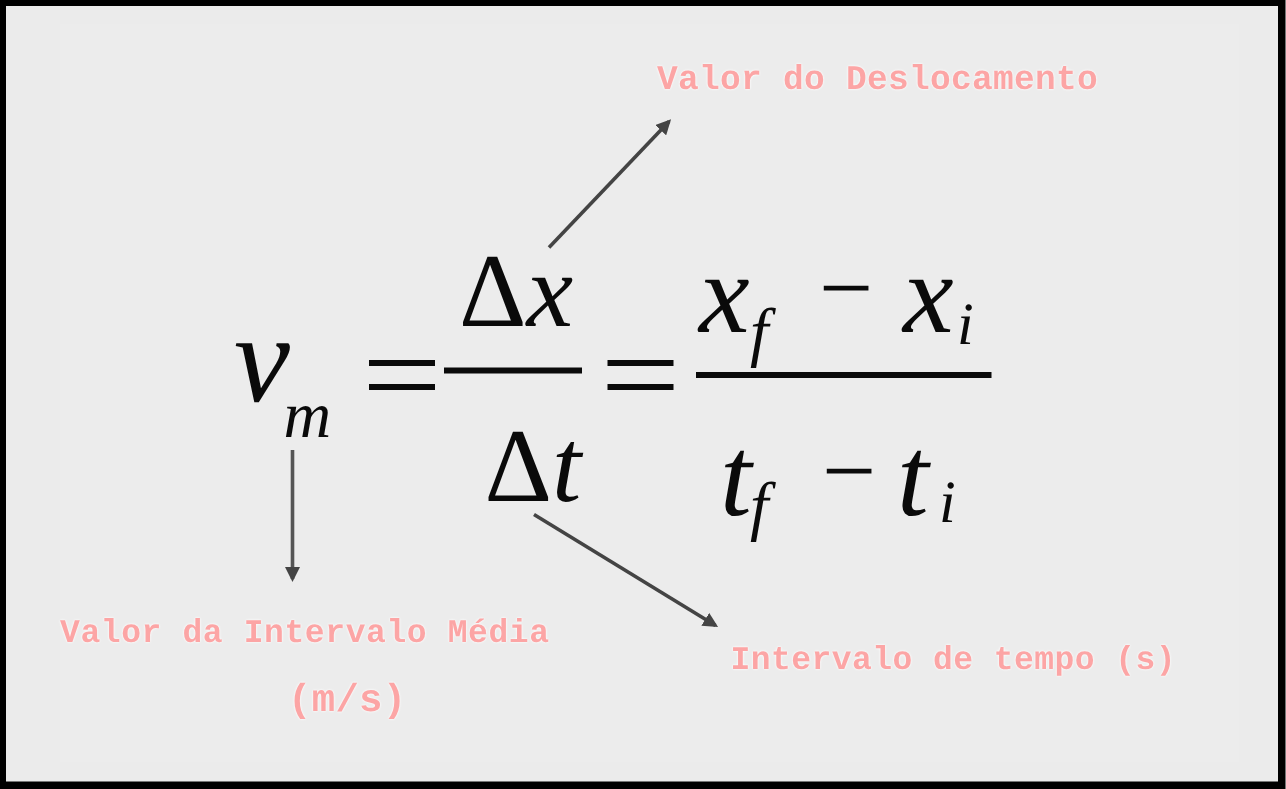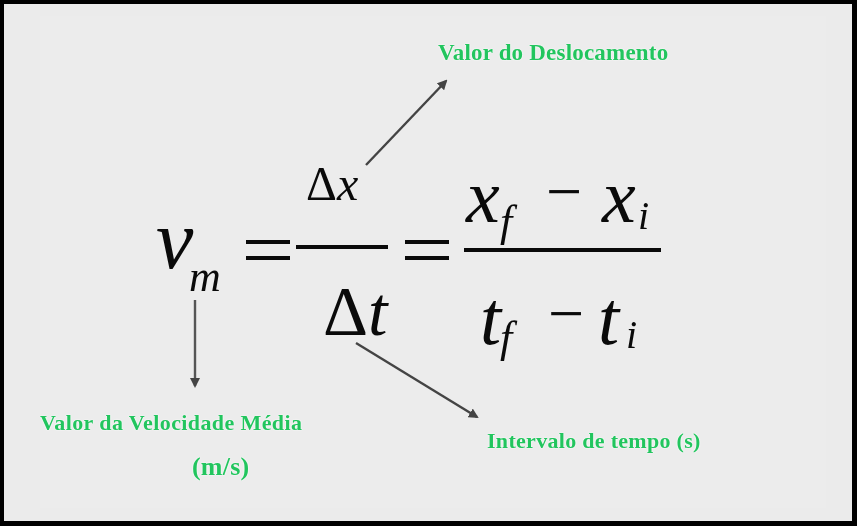--- a/index.html
+++ b/index.html
@@ -12,23 +12,23 @@
       position: absolute; left: 4px; top: 4px; width: 848px; height: 517px;
       background: #ebebeb;
       overflow: hidden;
     }
     .inner-panel {
       position: absolute; left: 36px; top: 12px; width: 786px; height: 492px;
       background: #ececec;
     }
     .label {
       position: absolute;
-      font-family: Liberation Serif, serif;
+      font-family: Liberation Mono, monospace;
       font-weight: bold;
-      color: #22c55e;
+      color: #fca5a5;
       white-space: nowrap;
       text-shadow: 0 0 2px #ffffff, 0 0 1px #ffffff;
       letter-spacing: 0.2px;
     }
     .math {
       position: absolute;
       font-family: "Liberation Serif", "DejaVu Serif", serif;
       color: #0a0a0a;
       white-space: nowrap;
       line-height: 1;
@@ -68,32 +68,32 @@
   <g>
     <line x1="195" y1="300" x2="195" y2="386" stroke="#555555" stroke-width="2.4" marker-end="url(#ah)"></line>
   </g>
   <g>
     <line x1="356" y1="343" x2="477" y2="417" stroke="#444444" stroke-width="2.4" marker-end="url(#ah)"></line>
   </g>
 </svg>
 
 <div class="label" style="left:438px; top:40px; font-size:23px;">Valor do Deslocamento</div>
 
-<div class="label" style="left:40px; top:410px; font-size:22px; letter-spacing:0.4px;">Valor da Velocidade Média</div>
+<div class="label" style="left:40px; top:410px; font-size:22px; letter-spacing:0.4px;">Valor da Intervalo Média</div>
 <div class="label" style="left:192px; top:452px; font-size:26px;">(m/s)</div>
 
 <div class="label" style="left:487px; top:428px; font-size:22px; letter-spacing:0.3px;text-align:right;">Intervalo de tempo (s)</div>
 
 <div class="math it" style="left:156px; top:198px; font-size:84px;">v</div>
 <div class="sub" style="left:189px; top:255px; font-size:44px;">m</div>
 
 <div class="eq-line" style="left:246px; top:240px; width:44px;"></div>
 <div class="eq-line" style="left:246px; top:256px; width:44px;"></div>
 
-<div class="math" style="left:306px; top:160px; font-size:48px;">
+<div class="math" style="left:306px; top:160px; font-size:70px;">
   <span>Δ</span><span class="it">x</span>
 </div>
 <div class="bar" style="left:296px; top:245px; width:92px;"></div>
 <div class="math" style="left:323px; top:277px; font-size:70px;">
   <span>Δ</span><span class="it">t</span>
 </div>
 
 <div class="eq-line" style="left:405px; top:240px; width:44px;"></div>
 <div class="eq-line" style="left:405px; top:256px; width:44px;"></div>
 

